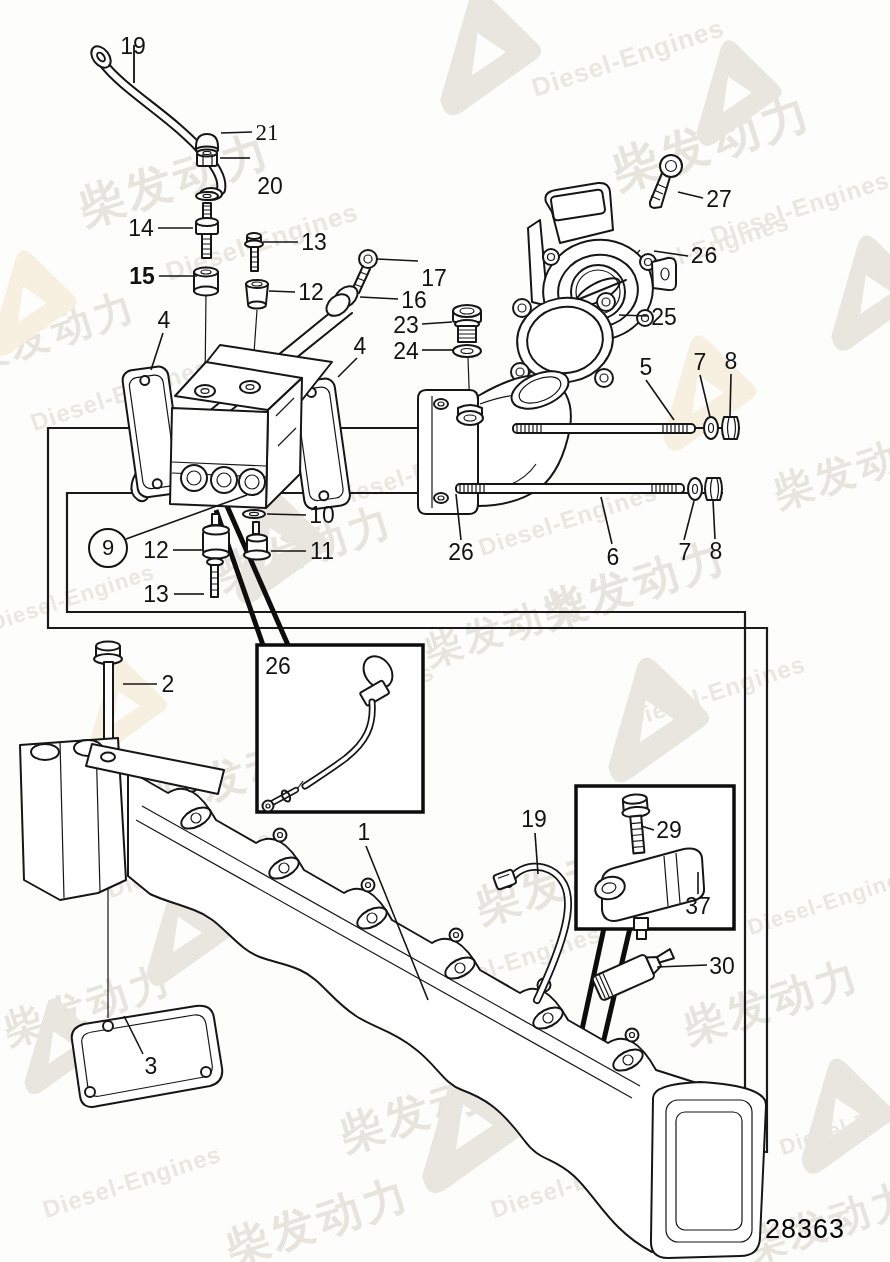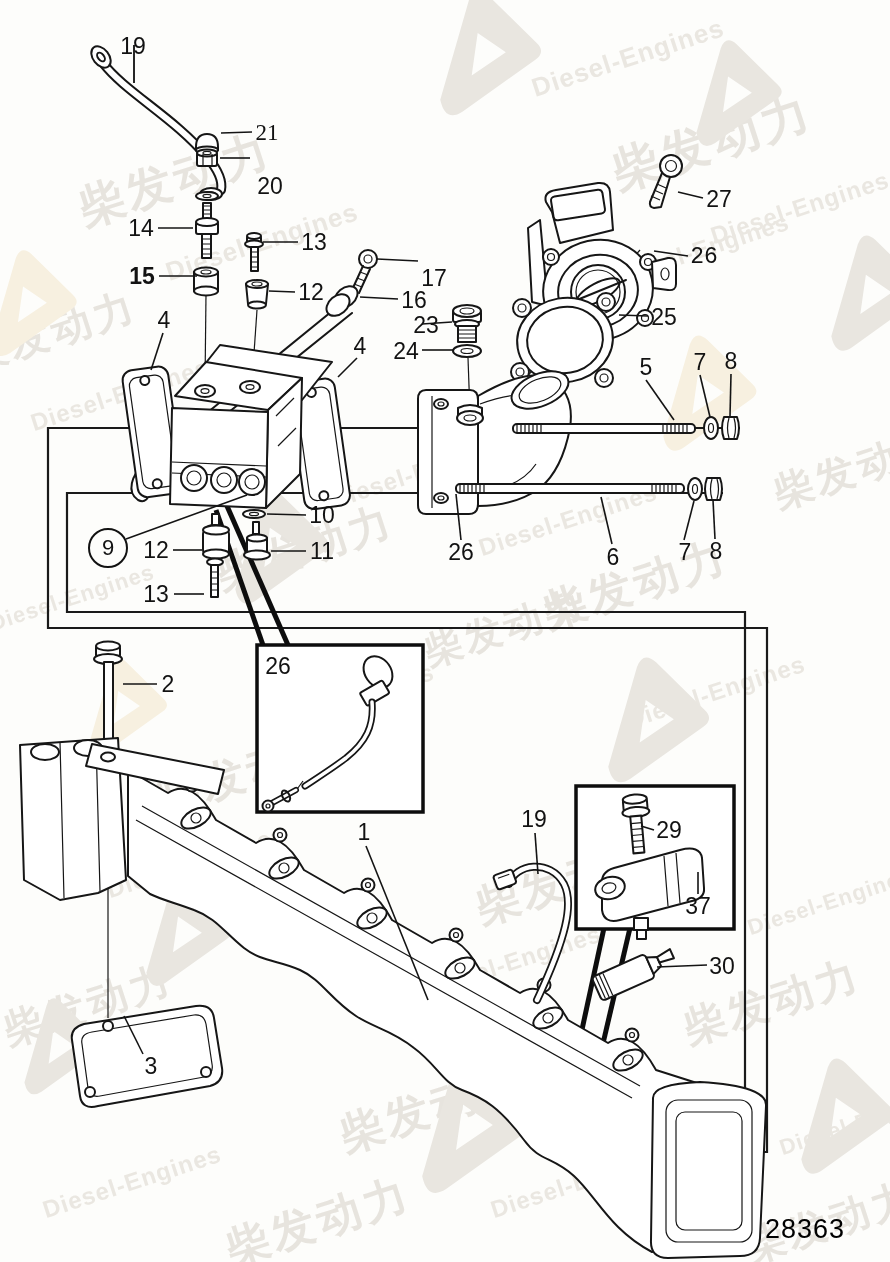--- a/index.html
+++ b/index.html
@@ -502,21 +502,21 @@
 <div id="callout-layer">
     <div class="callout" style="left: 133px; top: 46px;">19</div>
     <div class="callout" style="left: 267px; top: 132px; font-family: Liberation Serif, serif;">21</div>
     <div class="callout" style="left: 270px; top: 158px; margin-top: 28px;">20</div>
     <div class="callout" style="left: 141px; top: 228px;">14</div>
     <div class="callout" style="left: 314px; top: 242px;">13</div>
     <div class="callout" style="left: 142px; top: 276px; font-weight: bold;">15</div>
     <div class="callout" style="left: 311px; top: 292px;">12</div>
     <div class="callout" style="left: 434px; top: 262px; margin-top: 16px;">17</div>
     <div class="callout" style="left: 414px; top: 300px;">16</div>
-    <div class="callout" style="left: 406px; top: 325px; margin-left: 20px;">23</div>
+    <div class="callout" style="left: 406px; top: 325px;">23</div>
     <div class="callout" style="left: 406px; top: 351px;">24</div>
     <div class="callout" style="left: 719px; top: 199px;">27</div>
     <div class="callout" style="left: 704px; top: 257px; font-family: Liberation Mono, monospace;">26</div>
     <div class="callout" style="left: 664px; top: 317px;">25</div>
     <div class="callout" style="left: 164px; top: 320px;">4</div>
     <div class="callout" style="left: 360px; top: 346px;">4</div>
     <div class="callout" style="left: 646px; top: 367px;">5</div>
     <div class="callout" style="left: 700px; top: 362px;">7</div>
     <div class="callout" style="left: 731px; top: 361px;">8</div>
     <div class="callout" style="left: 461px; top: 552px;">26</div>

